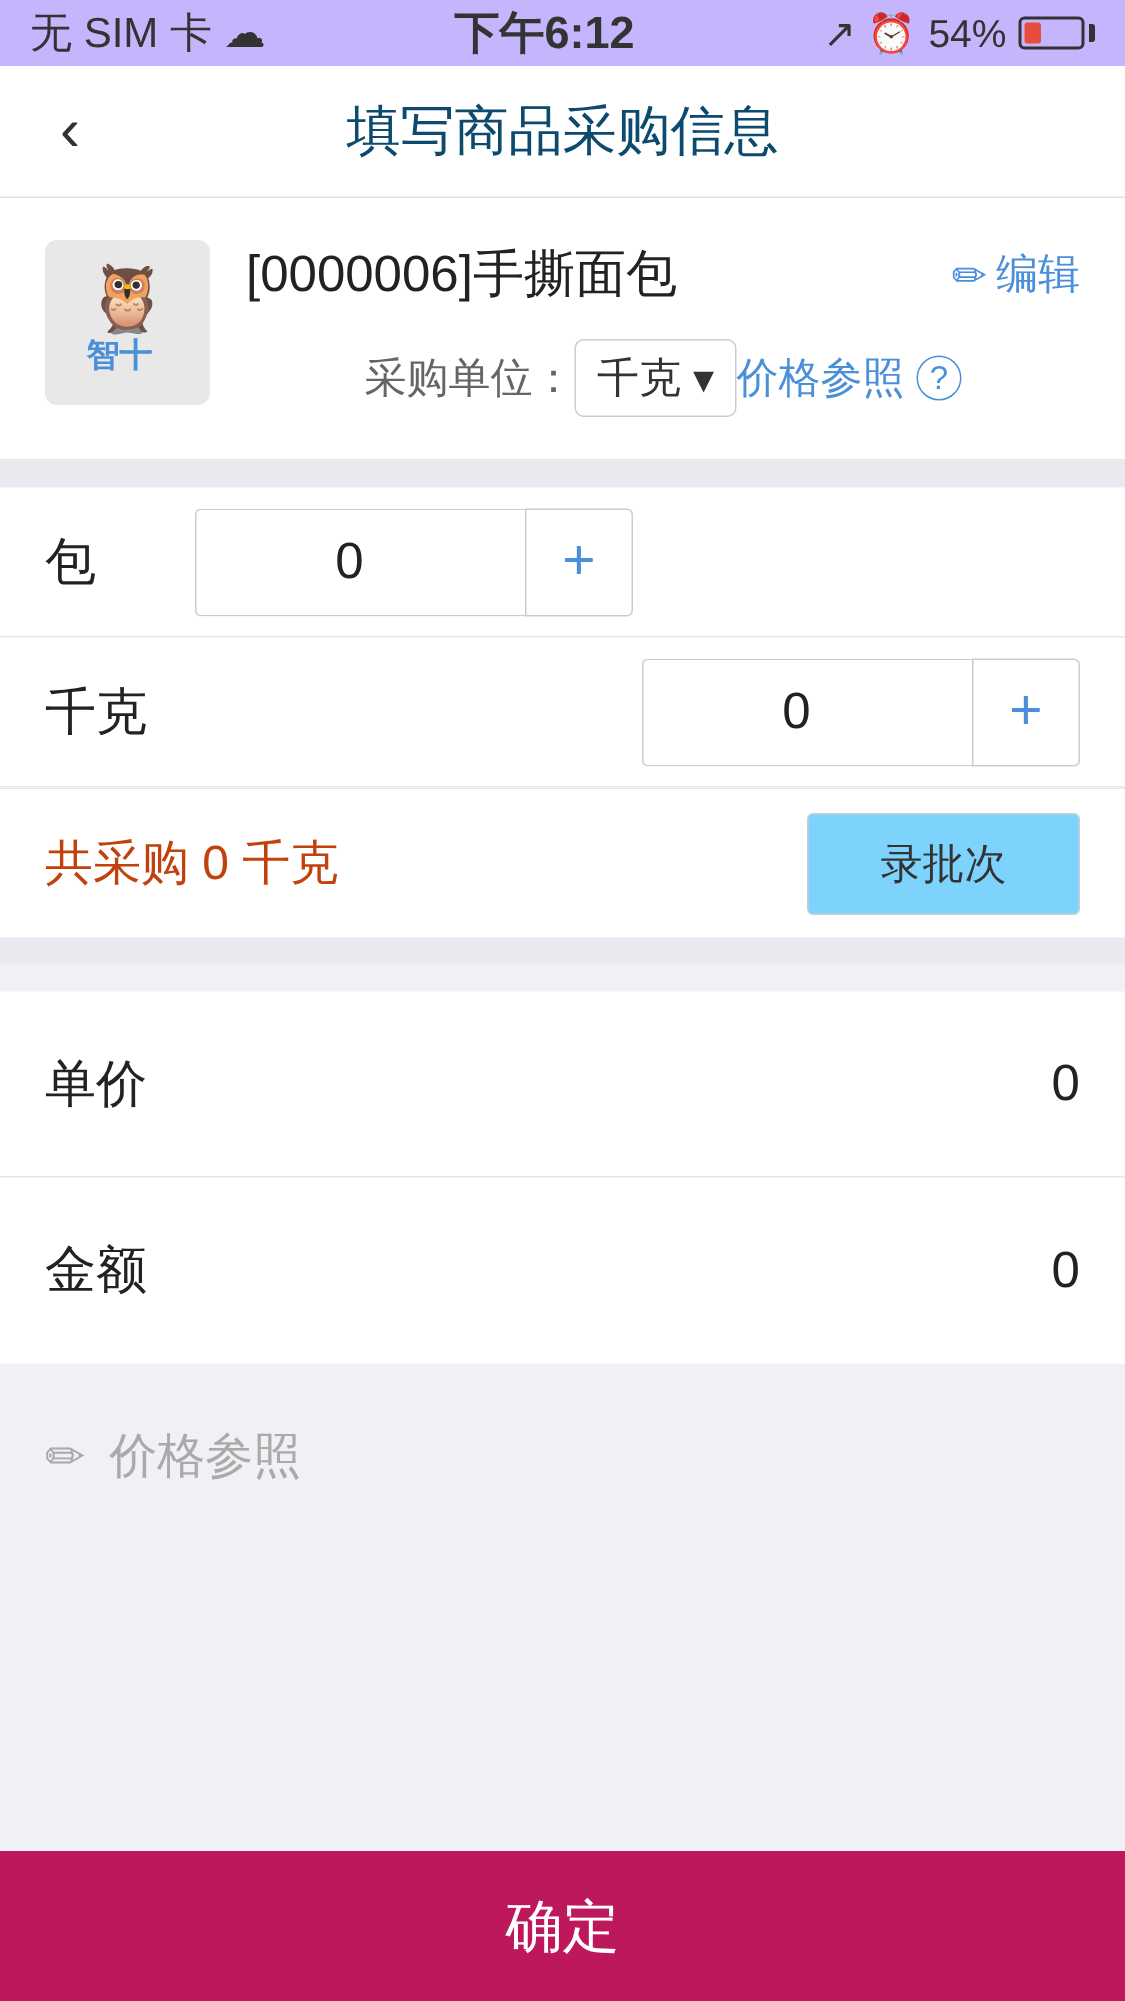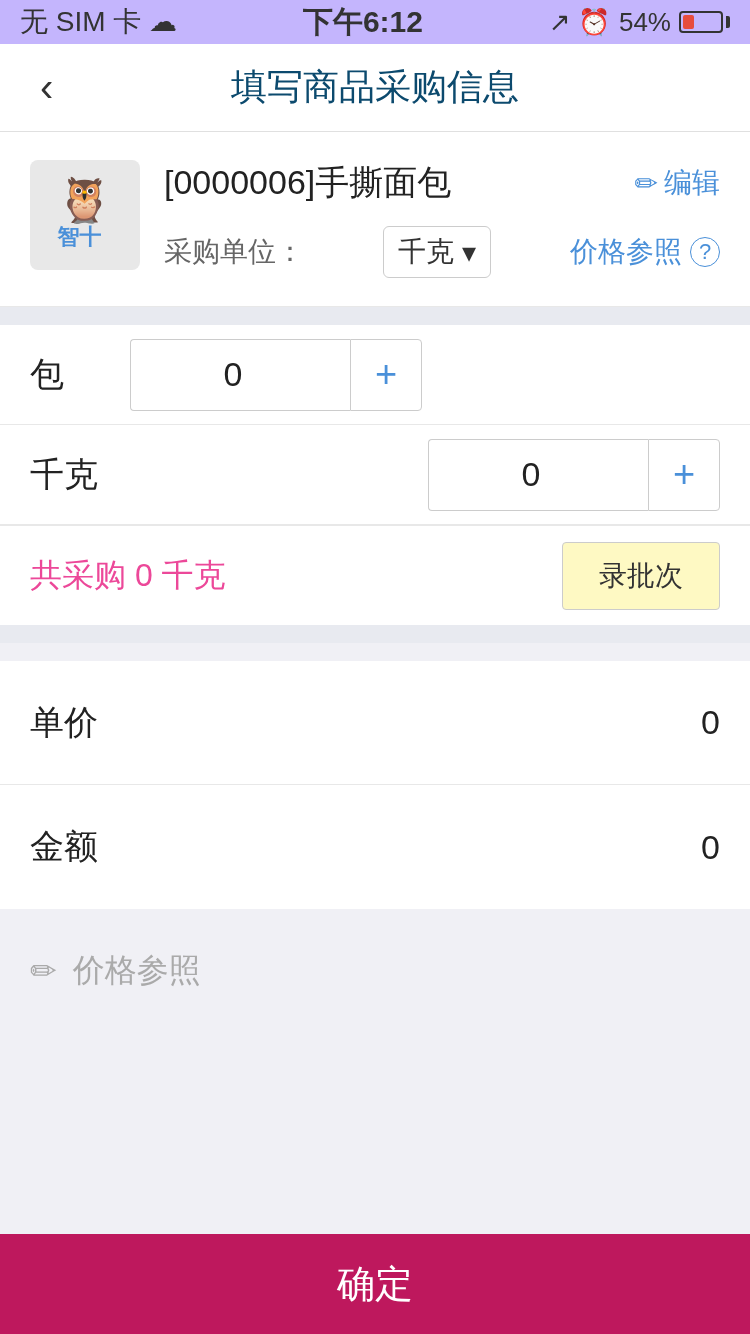--- a/index.html
+++ b/index.html
@@ -101,21 +101,21 @@
       color: #4a90d9;
       font-size: 28px;
       display: flex;
       align-items: center;
       gap: 6px;
       cursor: pointer;
     }
     .purchase-unit-row {
       display: flex;
       align-items: center;
-      justify-content: space-between;
+      justify-content: center;
     }
     .purchase-unit-label { font-size: 28px; color: #666; }
     .unit-select {
       display: flex;
       align-items: center;
       border: 1px solid #ccc;
       border-radius: 6px;
       padding: 6px 14px;
       font-size: 28px;
       color: #333;
@@ -190,25 +190,25 @@
     
     .total-row {
       background: #fff;
       display: flex;
       align-items: center;
       justify-content: space-between;
       padding: 0 30px;
       height: 100px;
       border-top: 1px solid #e8e8e8;
     }
-    .total-label { font-size: 32px; color: #ec4899; text-align: right; }
+    .total-label { font-size: 32px; color: #c2410c; text-align: right; }
     .record-btn {
       border: 1px solid #ccc;
-      background: #fef9c3;
-      padding: 14px 36px;
+      background: #7dd3fc;
+      padding: 14px 48px;
       font-size: 28px;
       color: #333;
       border-radius: 4px;
       cursor: pointer;
     }
 
     
     .price-section { background: #fff; margin-top: 18px; }
     .price-row {
       display: flex;

